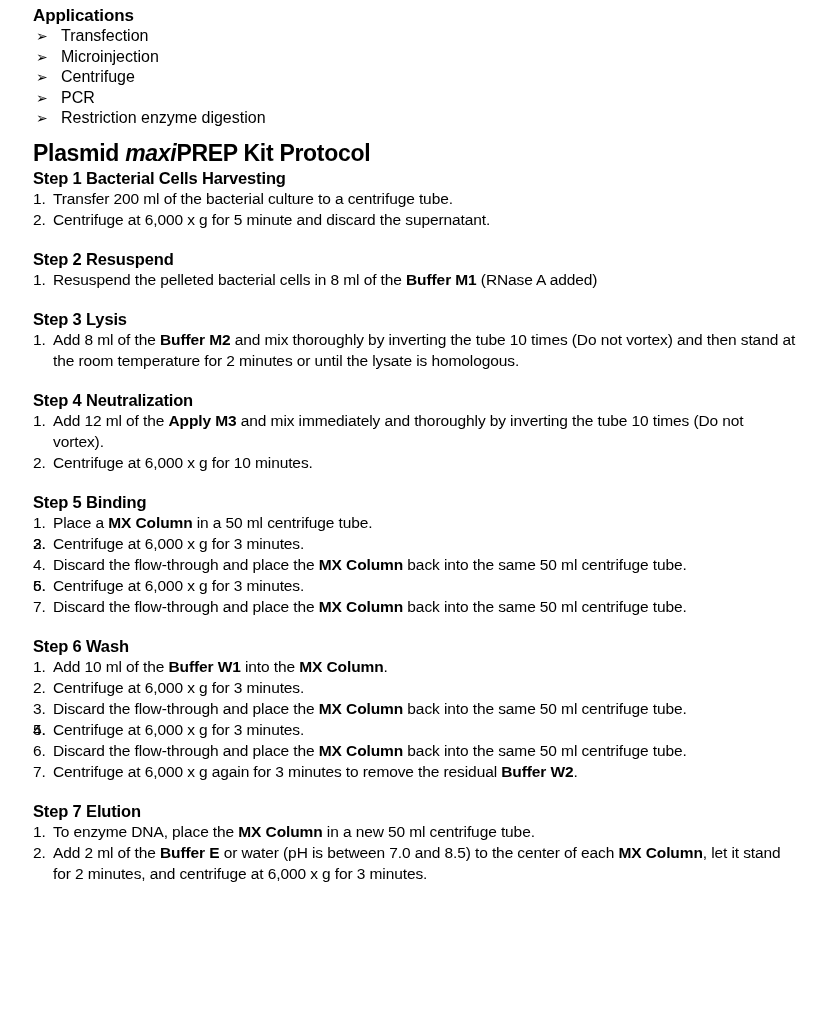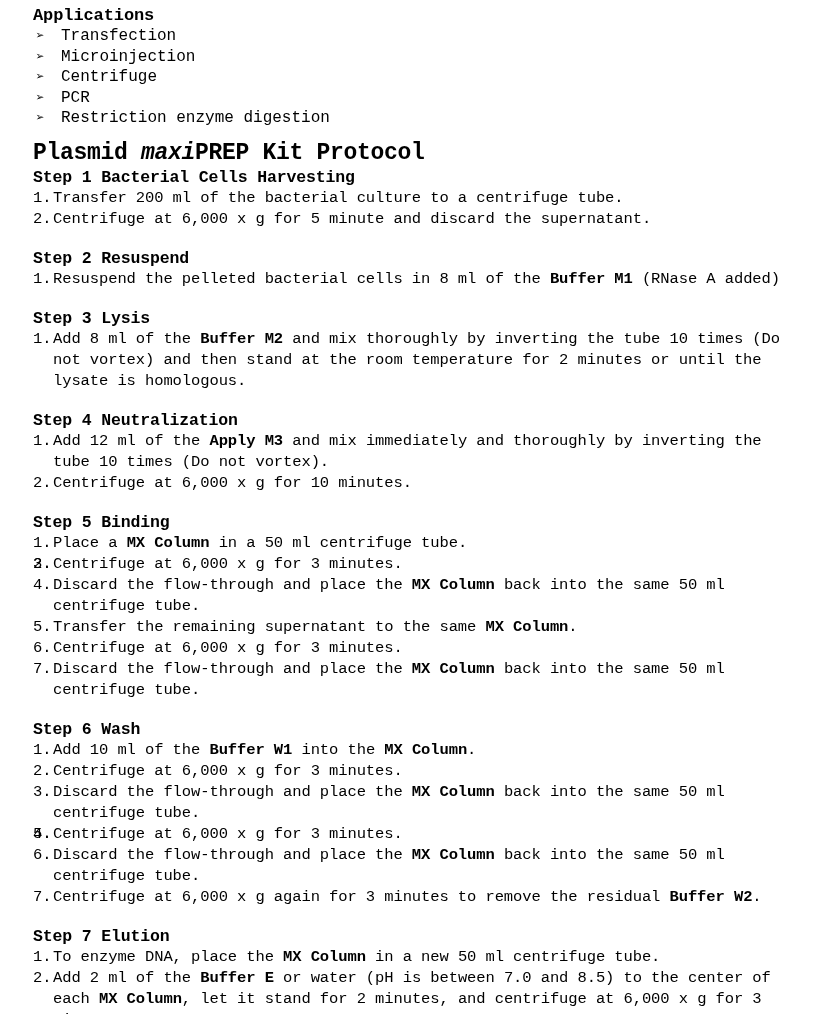--- a/index.html
+++ b/index.html
@@ -14,21 +14,20 @@
     font-family: "Liberation Sans", sans-serif;
     color: #000000;
     -webkit-font-smoothing: none;
   }
   #page {
     position: relative;
     width: 825px;
     height: 804px;
     padding: 4px;
     box-sizing: border-box;
-    font-family: Liberation Mono, monospace;
   }
   .content {
     position: absolute;
     left: 33px;
     top: 5px;
     width: 765px;
   }
 
   
   .apps-heading {
@@ -152,21 +151,21 @@
             <li class="step-item"><span class="step-num">2.</span><span><span>Centrifuge at 6,000 x g for 10 minutes.</span></span></li>
           </ul>
         </div>
         <div class="step-section spaced">
           <div class="step-heading">Step 5 Binding</div>
           <ul class="step-list">
             <li class="step-item"><span class="step-num">1.</span><span><span>Place a </span><span class="b">MX Column</span><span> in a 50 ml centrifuge tube.</span></span></li>
             <li class="step-item"><span class="step-num">2.</span></li>
             <li class="step-item"><span class="step-num">3.</span><span><span>Centrifuge at 6,000 x g for 3 minutes.</span></span></li>
             <li class="step-item"><span class="step-num">4.</span><span><span>Discard the flow-through and place the </span><span class="b">MX Column</span><span> back into the same 50 ml centrifuge tube.</span></span></li>
-            <li class="step-item"><span class="step-num">5.</span><span><span>Transfer the remaining supernatant to the same </span><span class="b">MX Column</span><span>.</span></span></li>
+            <li class="step-item"><span class="step-num">5.</span></li>
             <li class="step-item"><span class="step-num">6.</span><span><span>Centrifuge at 6,000 x g for 3 minutes.</span></span></li>
             <li class="step-item"><span class="step-num">7.</span><span><span>Discard the flow-through and place the </span><span class="b">MX Column</span><span> back into the same 50 ml centrifuge tube.</span></span></li>
           </ul>
         </div>
         <div class="step-section spaced">
           <div class="step-heading">Step 6 Wash</div>
           <ul class="step-list">
             <li class="step-item"><span class="step-num">1.</span><span><span>Add 10 ml of the </span><span class="b">Buffer W1</span><span> into the </span><span class="b">MX Column</span><span>.</span></span></li>
             <li class="step-item"><span class="step-num">2.</span><span><span>Centrifuge at 6,000 x g for 3 minutes.</span></span></li>
             <li class="step-item"><span class="step-num">3.</span><span><span>Discard the flow-through and place the </span><span class="b">MX Column</span><span> back into the same 50 ml centrifuge tube.</span></span></li>

